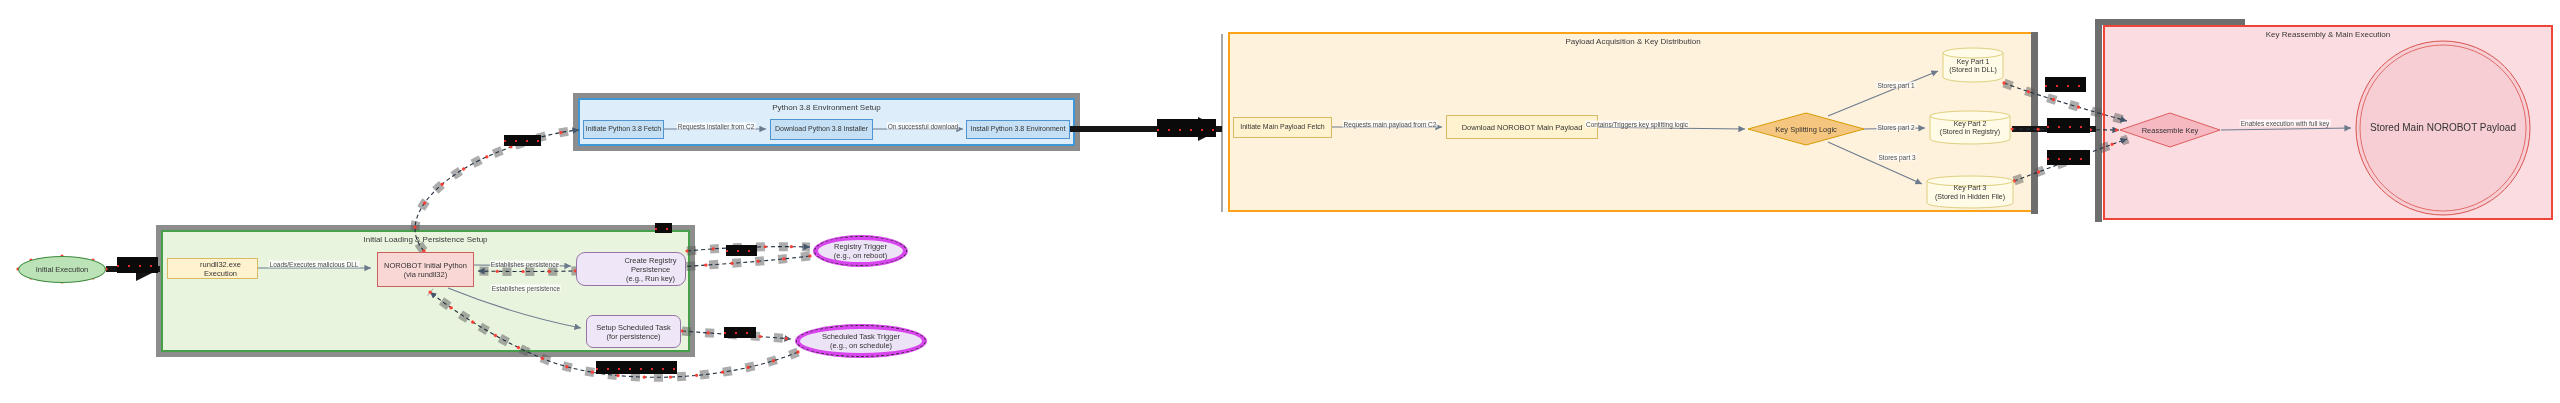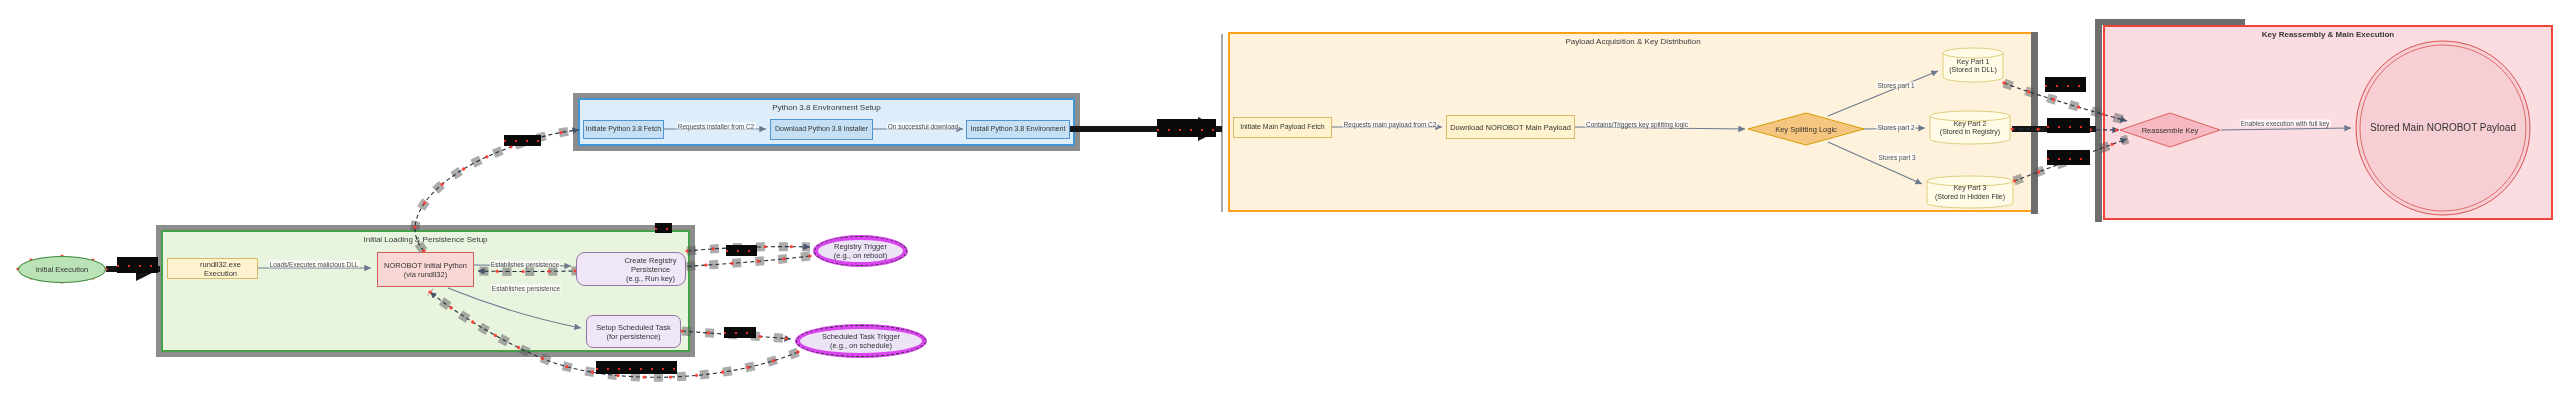--- a/index.html
+++ b/index.html
@@ -43,21 +43,21 @@
   </div>
 
   <div class="container sel-frame" style="left:578px;top:98px;width:497px;height:48px;background:#ddedfa;border:2px solid #3f97d8;">
     <div class="ctitle">Python 3.8 Environment Setup</div>
   </div>
 
   <div class="container" style="left:1228px;top:32px;width:810px;height:180px;background:#fff2dd;border:2px solid #ffa216;">
     <div class="ctitle">Payload Acquisition &amp; Key Distribution</div>
   </div>
 
-  <div class="container" style="left:2103px;top:25px;width:450px;height:195px;background:#fbdce1;border:2px solid #ef4438;font-weight:bold;">
+  <div class="container" style="left:2103px;top:25px;width:450px;height:195px;background:#fbdce1;border:2px solid #ef4438;">
     <div class="ctitle">Key Reassembly &amp; Main Execution</div>
   </div>
 
   <div class="graybar" style="left:2031px;top:32px;width:7px;height:182px;"></div>
   <div class="graybar" style="left:1221px;top:34px;width:2px;height:178px;opacity:.6;"></div>
   <div class="graybar" style="left:2095px;top:19px;width:7px;height:203px;"></div>
   <div class="graybar" style="left:2095px;top:19px;width:150px;height:6px;"></div>
 
   <svg class="edges" width="2560" height="403" viewBox="0 0 2560 403">
     <defs>
@@ -171,21 +171,21 @@
 (e.g., on schedule)</div>
 
   <div class="node box-blue" style="left:583px;top:120px;width:81px;height:19px;font-size:7px;">Initiate Python 3.8 Fetch</div>
 
   <div class="node box-blue" style="left:770px;top:119px;width:103px;height:21px;font-size:7px;">Download Python 3.8 Installer</div>
 
   <div class="node box-blue" style="left:966px;top:120px;width:104px;height:19px;font-size:7px;">Install Python 3.8 Environment</div>
 
   <div class="node box-yellow" style="left:1233px;top:117px;width:99px;height:21px;font-size:7px;">Initiate Main Payload Fetch</div>
 
-  <div class="node box-yellow" style="left:1446px;top:115px;width:129px;height:24px;font-size:7.5px;">Download NOROBOT Main Payload</div>
+  <div class="node box-yellow" style="left:1446px;top:115px;width:152px;height:24px;font-size:7.5px;">Download NOROBOT Main Payload</div>
 
   <div class="shape-label" style="left:1748px;top:117px;width:116px;height:24px;">Key Splitting Logic</div>
 
   <div class="shape-label" style="left:1943px;top:50px;width:60px;height:32px;font-size:7px;">Key Part 1
 (Stored in DLL)</div>
 
   <div class="shape-label" style="left:1930px;top:113px;width:80px;height:30px;font-size:7px;">Key Part 2
 (Stored in Registry)</div>
 
   <div class="shape-label" style="left:1927px;top:178px;width:86px;height:29px;font-size:7px;">Key Part 3

